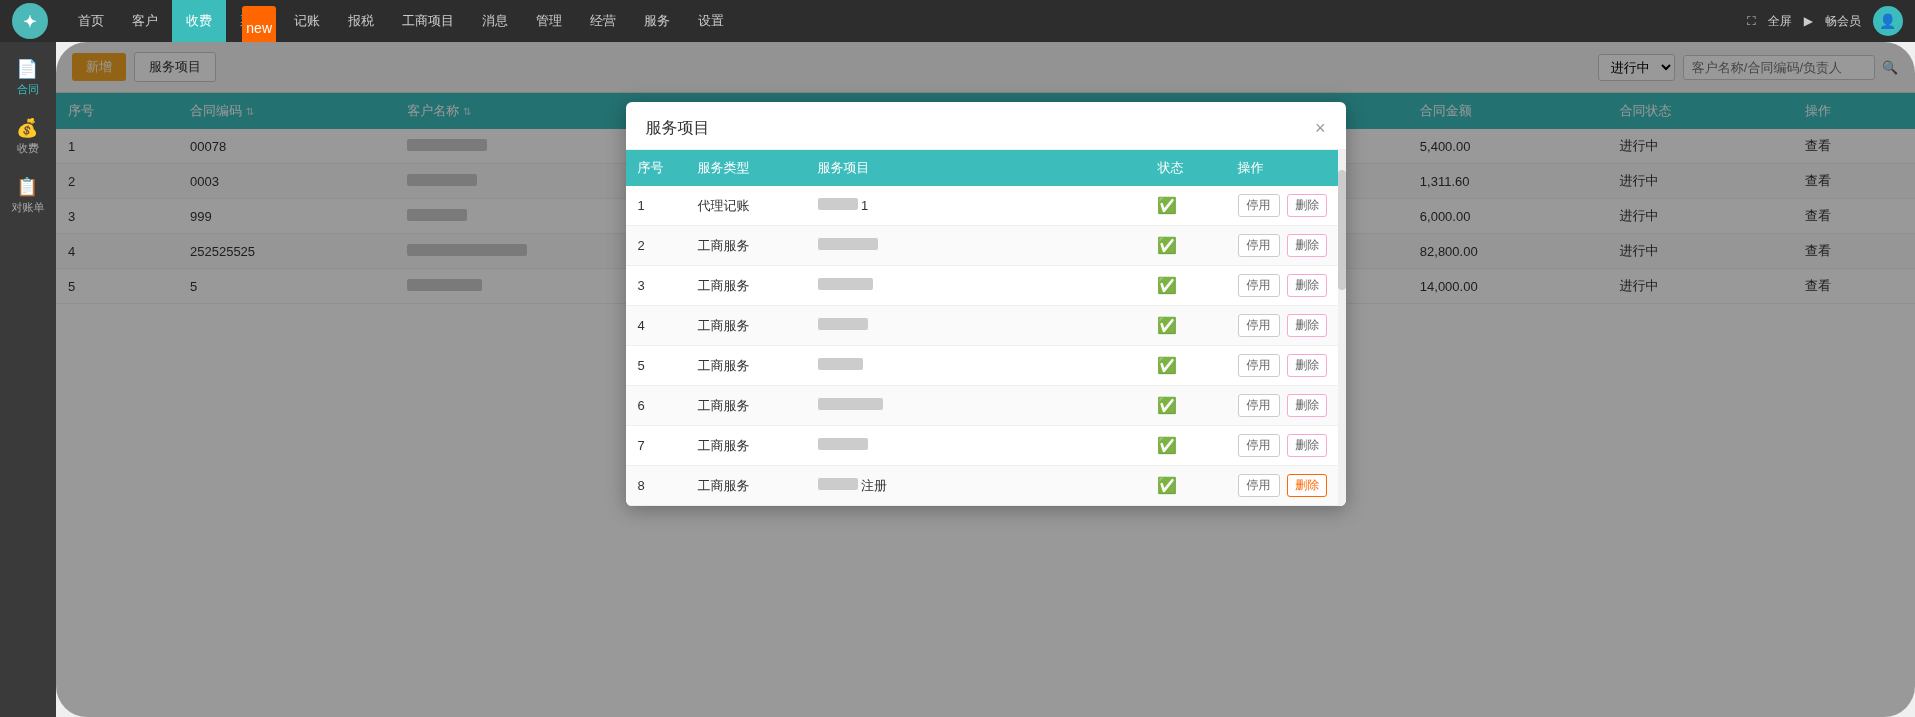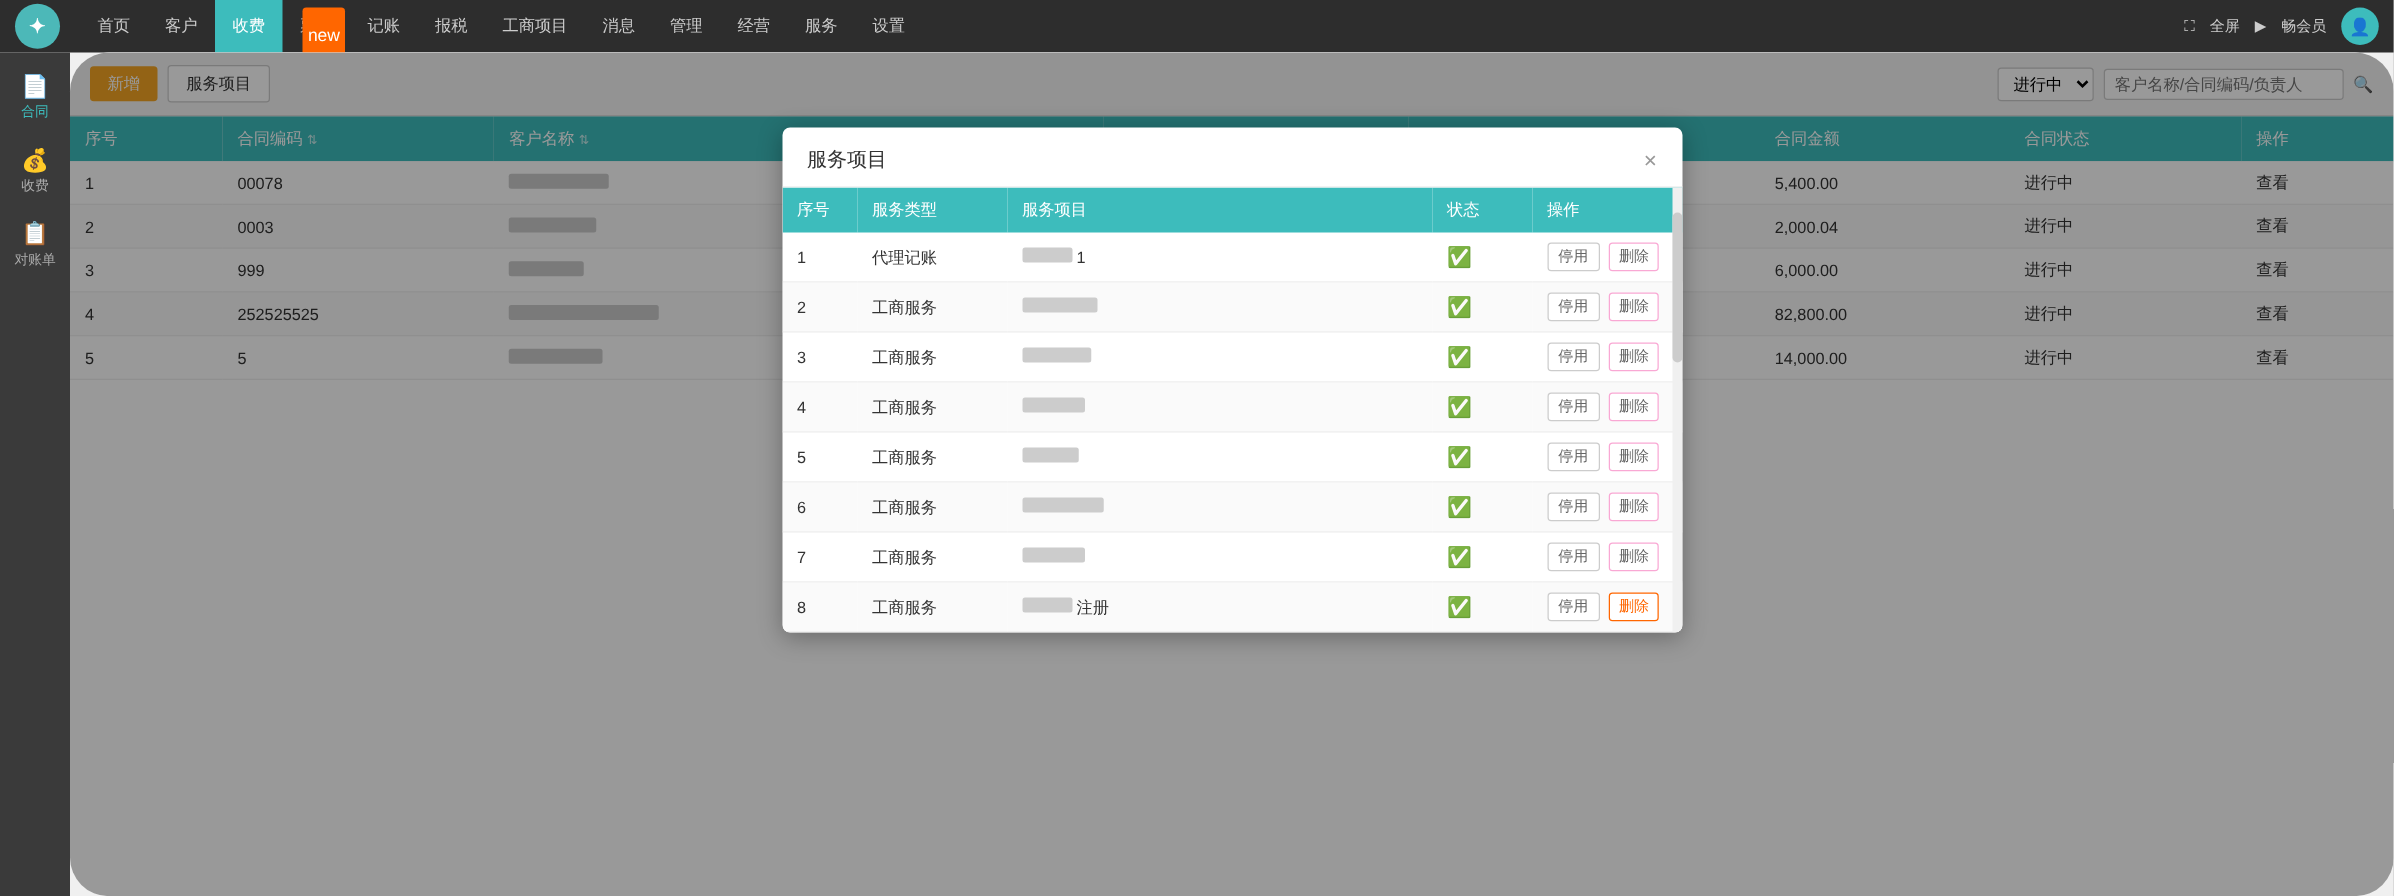--- a/index.html
+++ b/index.html
@@ -402,21 +402,21 @@
               <td>5,400.00</td>
               <td>进行中</td>
               <td class="table-action" style="cursor:pointer">查看</td>
             </tr>
             <tr>
               <td>2</td>
               <td>0003</td>
               <td><span class="blurred" style="width:70px">&nbsp;&nbsp;&nbsp;&nbsp;&nbsp;&nbsp;</span></td>
               <td>小规模记账</td>
               <td>202305-202404</td>
-              <td>2,000.04</td>
+              <td>1,311.60</td>
               <td>进行中</td>
               <td class="table-action" style="cursor:pointer">查看</td>
             </tr>
             <tr>
               <td>3</td>
               <td>999</td>
               <td><span class="blurred" style="width:60px">&nbsp;&nbsp;&nbsp;&nbsp;&nbsp;</span></td>
               <td>小规模记账</td>
               <td>202305-202404</td>
               <td>6,000.00</td>

